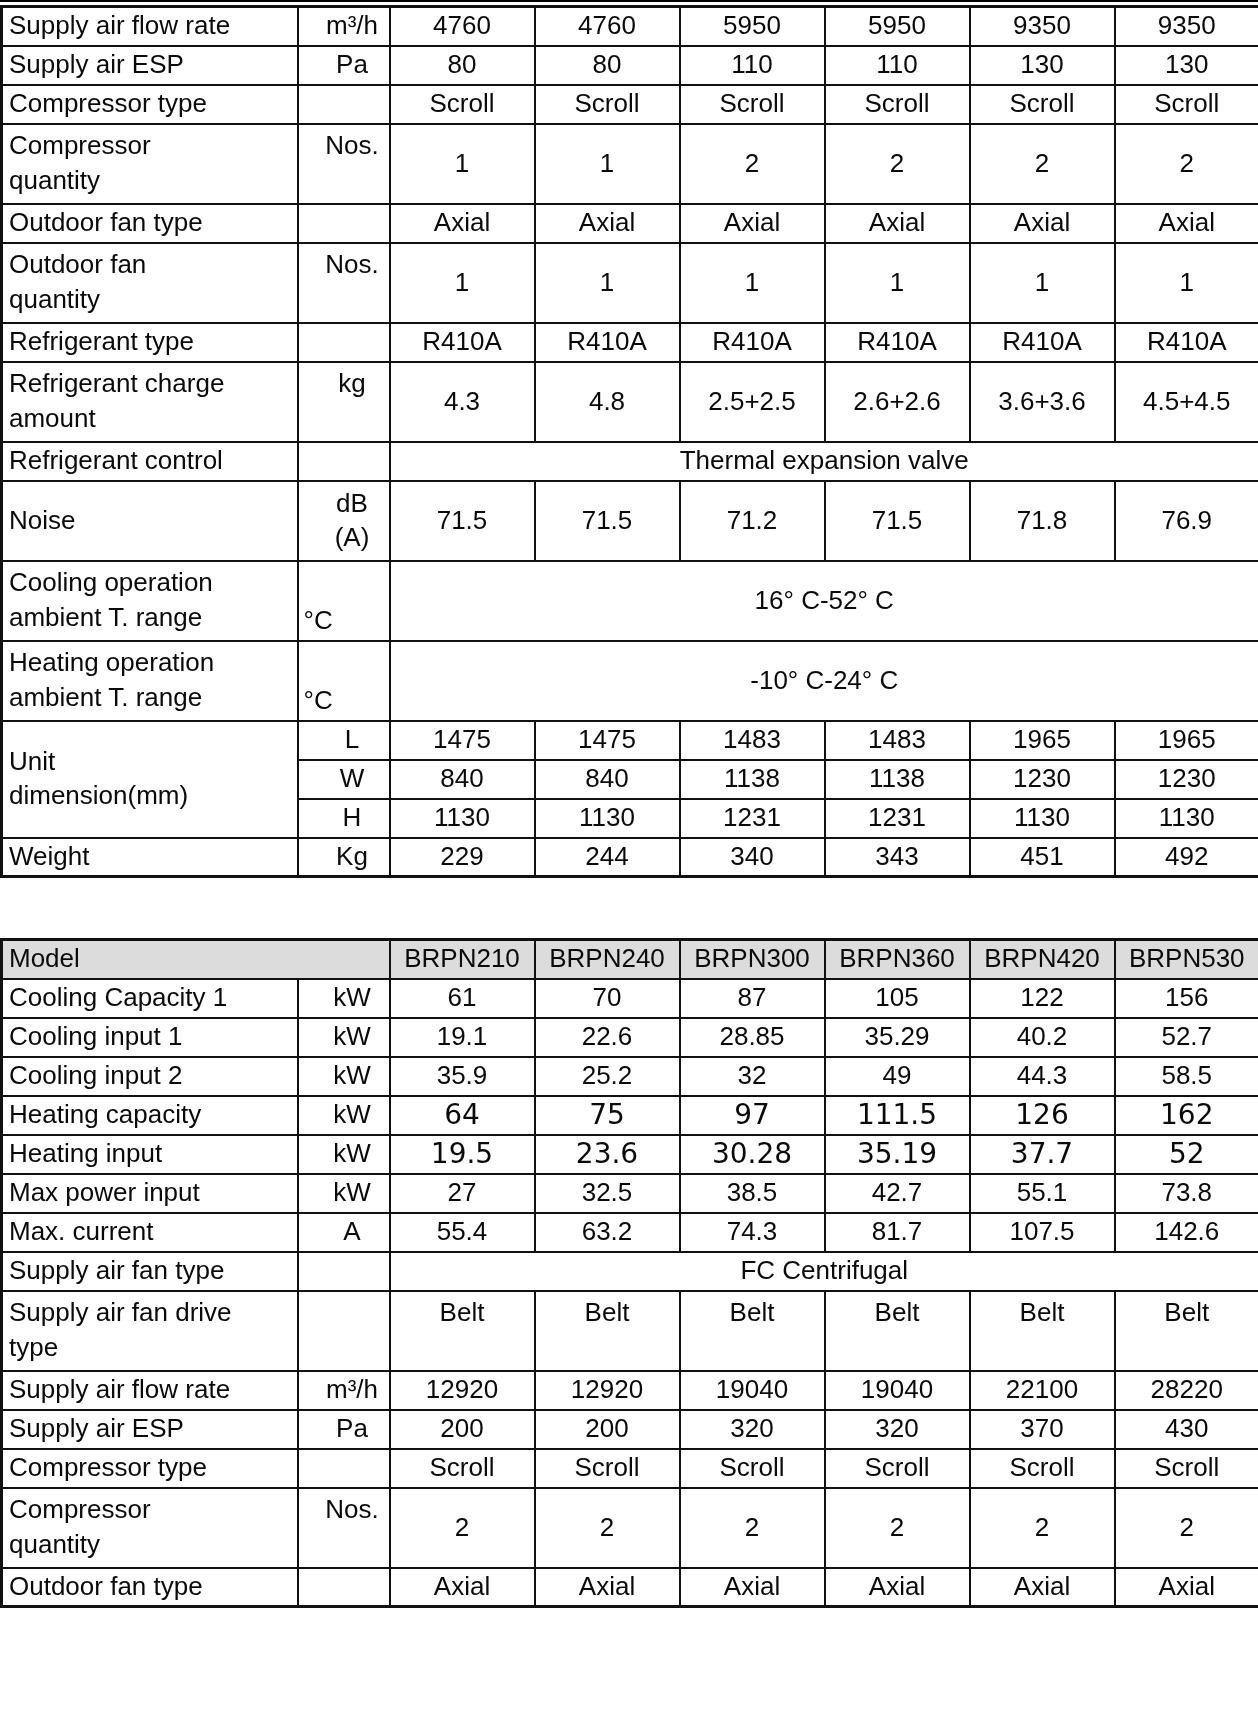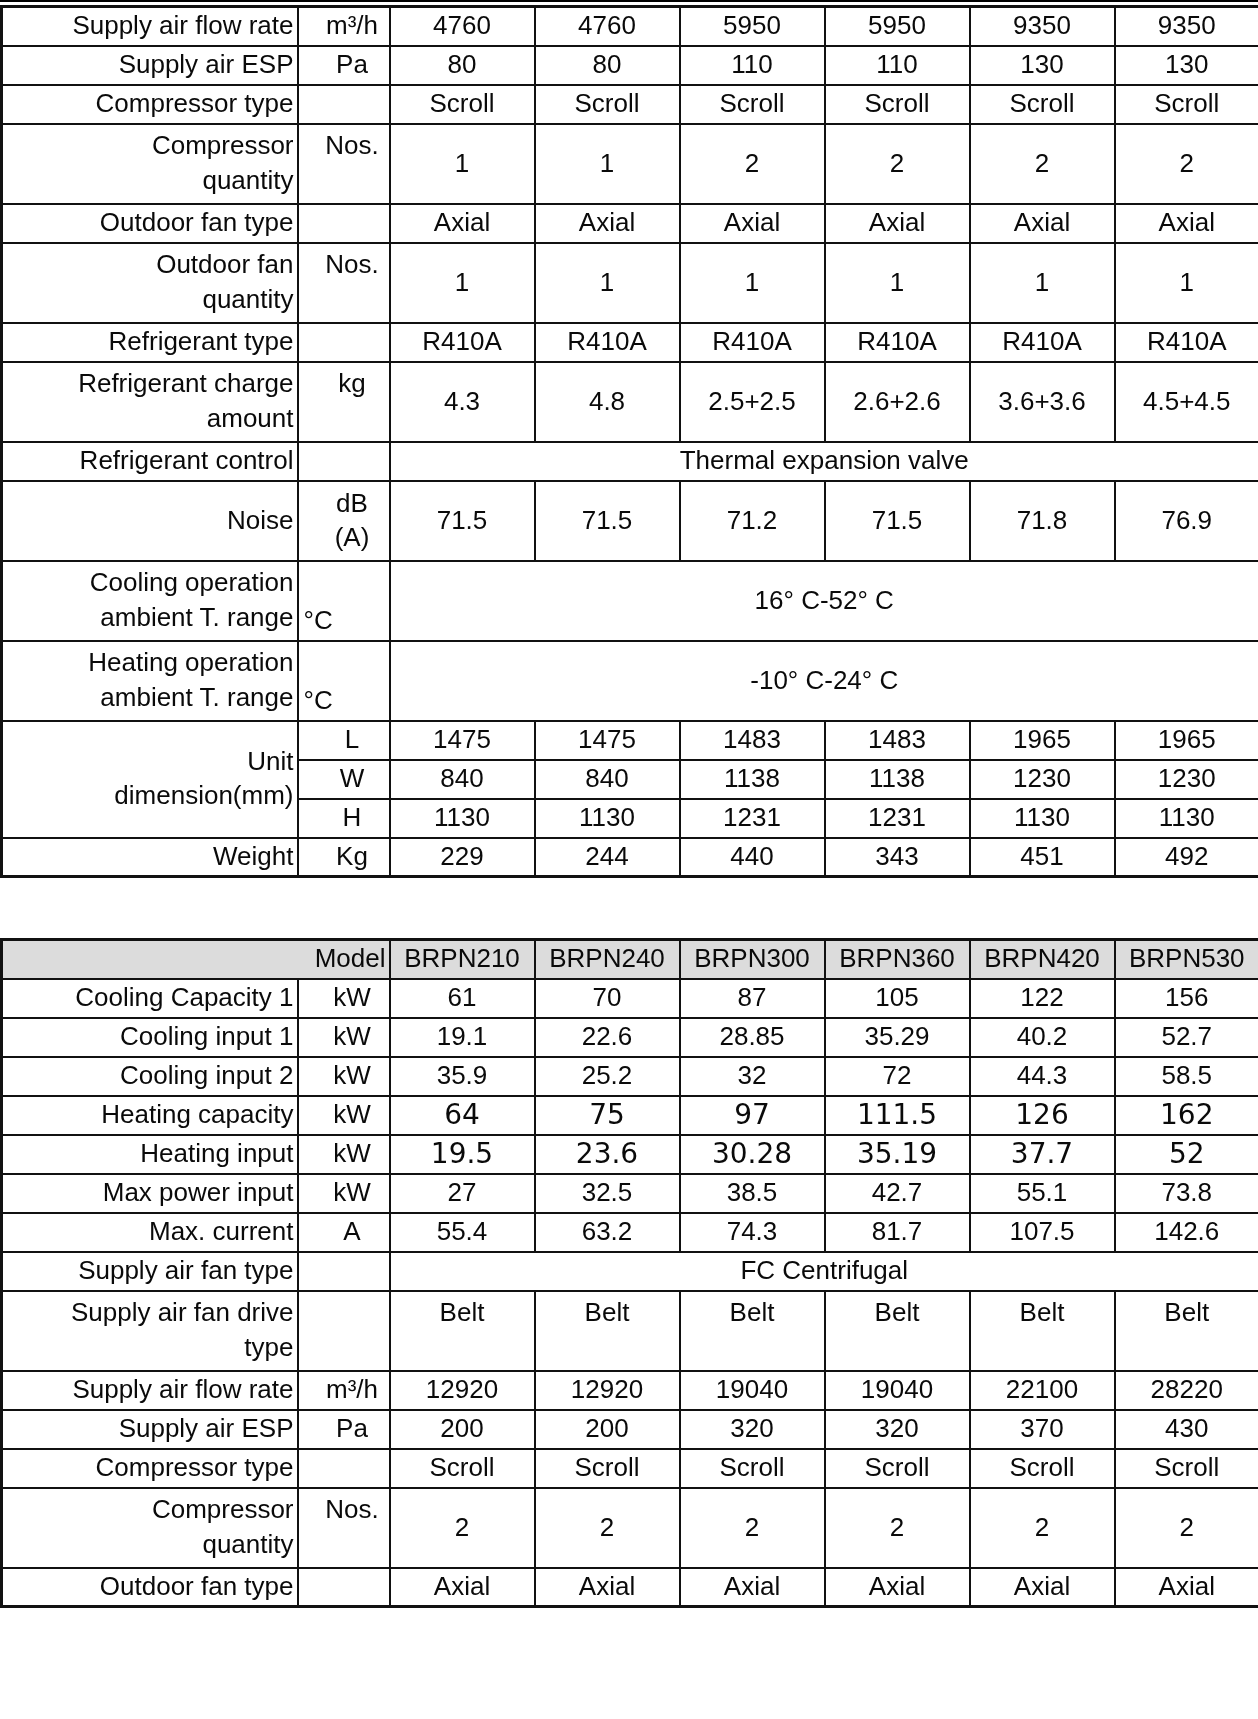--- a/index.html
+++ b/index.html
@@ -10,21 +10,21 @@
   }
   .topline{height:2px;background:#000;margin-bottom:3px;}
   table{border-collapse:collapse;table-layout:fixed;width:1258px;border:3px solid #111;}
   td{
     border:2px solid #111;text-align:center;vertical-align:middle;
     padding:0 3px;line-height:1.3;overflow:hidden;
   }
   tr.r1{height:39px;}
   tr.r2{height:80px;}
   tr.rh{height:39px;}
-  .lab{text-align:right;white-space:pre-line;padding-left:6px;}
+  .lab{text-align:left;white-space:pre-line;padding-left:6px;}
   .unit{white-space:pre-line;padding-left:20px;}
   .vt{vertical-align:top;padding-top:3px;line-height:1.38;}
   .vb{vertical-align:bottom;text-align:left;padding-left:5px;padding-bottom:2px;}
   .ghead{background:#dcdcdc;}
   .altnum{font-family:"DejaVu Sans",sans-serif;font-size:28px;}
   .gap{height:60px;}
 </style>
 </head>
 <body>
 
@@ -180,21 +180,21 @@
         <td>1231</td>
         <td>1231</td>
         <td>1130</td>
         <td>1130</td>
       </tr>
   <tr class="r1">
         <td class="lab">Weight</td>
         <td class="unit">Kg</td>
         <td>229</td>
         <td>244</td>
-        <td>440</td>
+        <td>340</td>
         <td>343</td>
         <td>451</td>
         <td>492</td>
       </tr>
 </tbody>
   </table>
 
 <div class="gap"></div>
 
 <table>
@@ -237,21 +237,21 @@
         <td>35.29</td>
         <td>40.2</td>
         <td>52.7</td>
       </tr>
   <tr class="r1">
         <td class="lab">Cooling input 2</td>
         <td class="unit">kW</td>
         <td>35.9</td>
         <td>25.2</td>
         <td>32</td>
-        <td>72</td>
+        <td>49</td>
         <td>44.3</td>
         <td>58.5</td>
       </tr>
   <tr class="r1">
         <td class="lab">Heating capacity</td>
         <td class="unit">kW</td>
         <td class="altnum">64</td>
         <td class="altnum">75</td>
         <td class="altnum">97</td>
         <td class="altnum">111.5</td>

